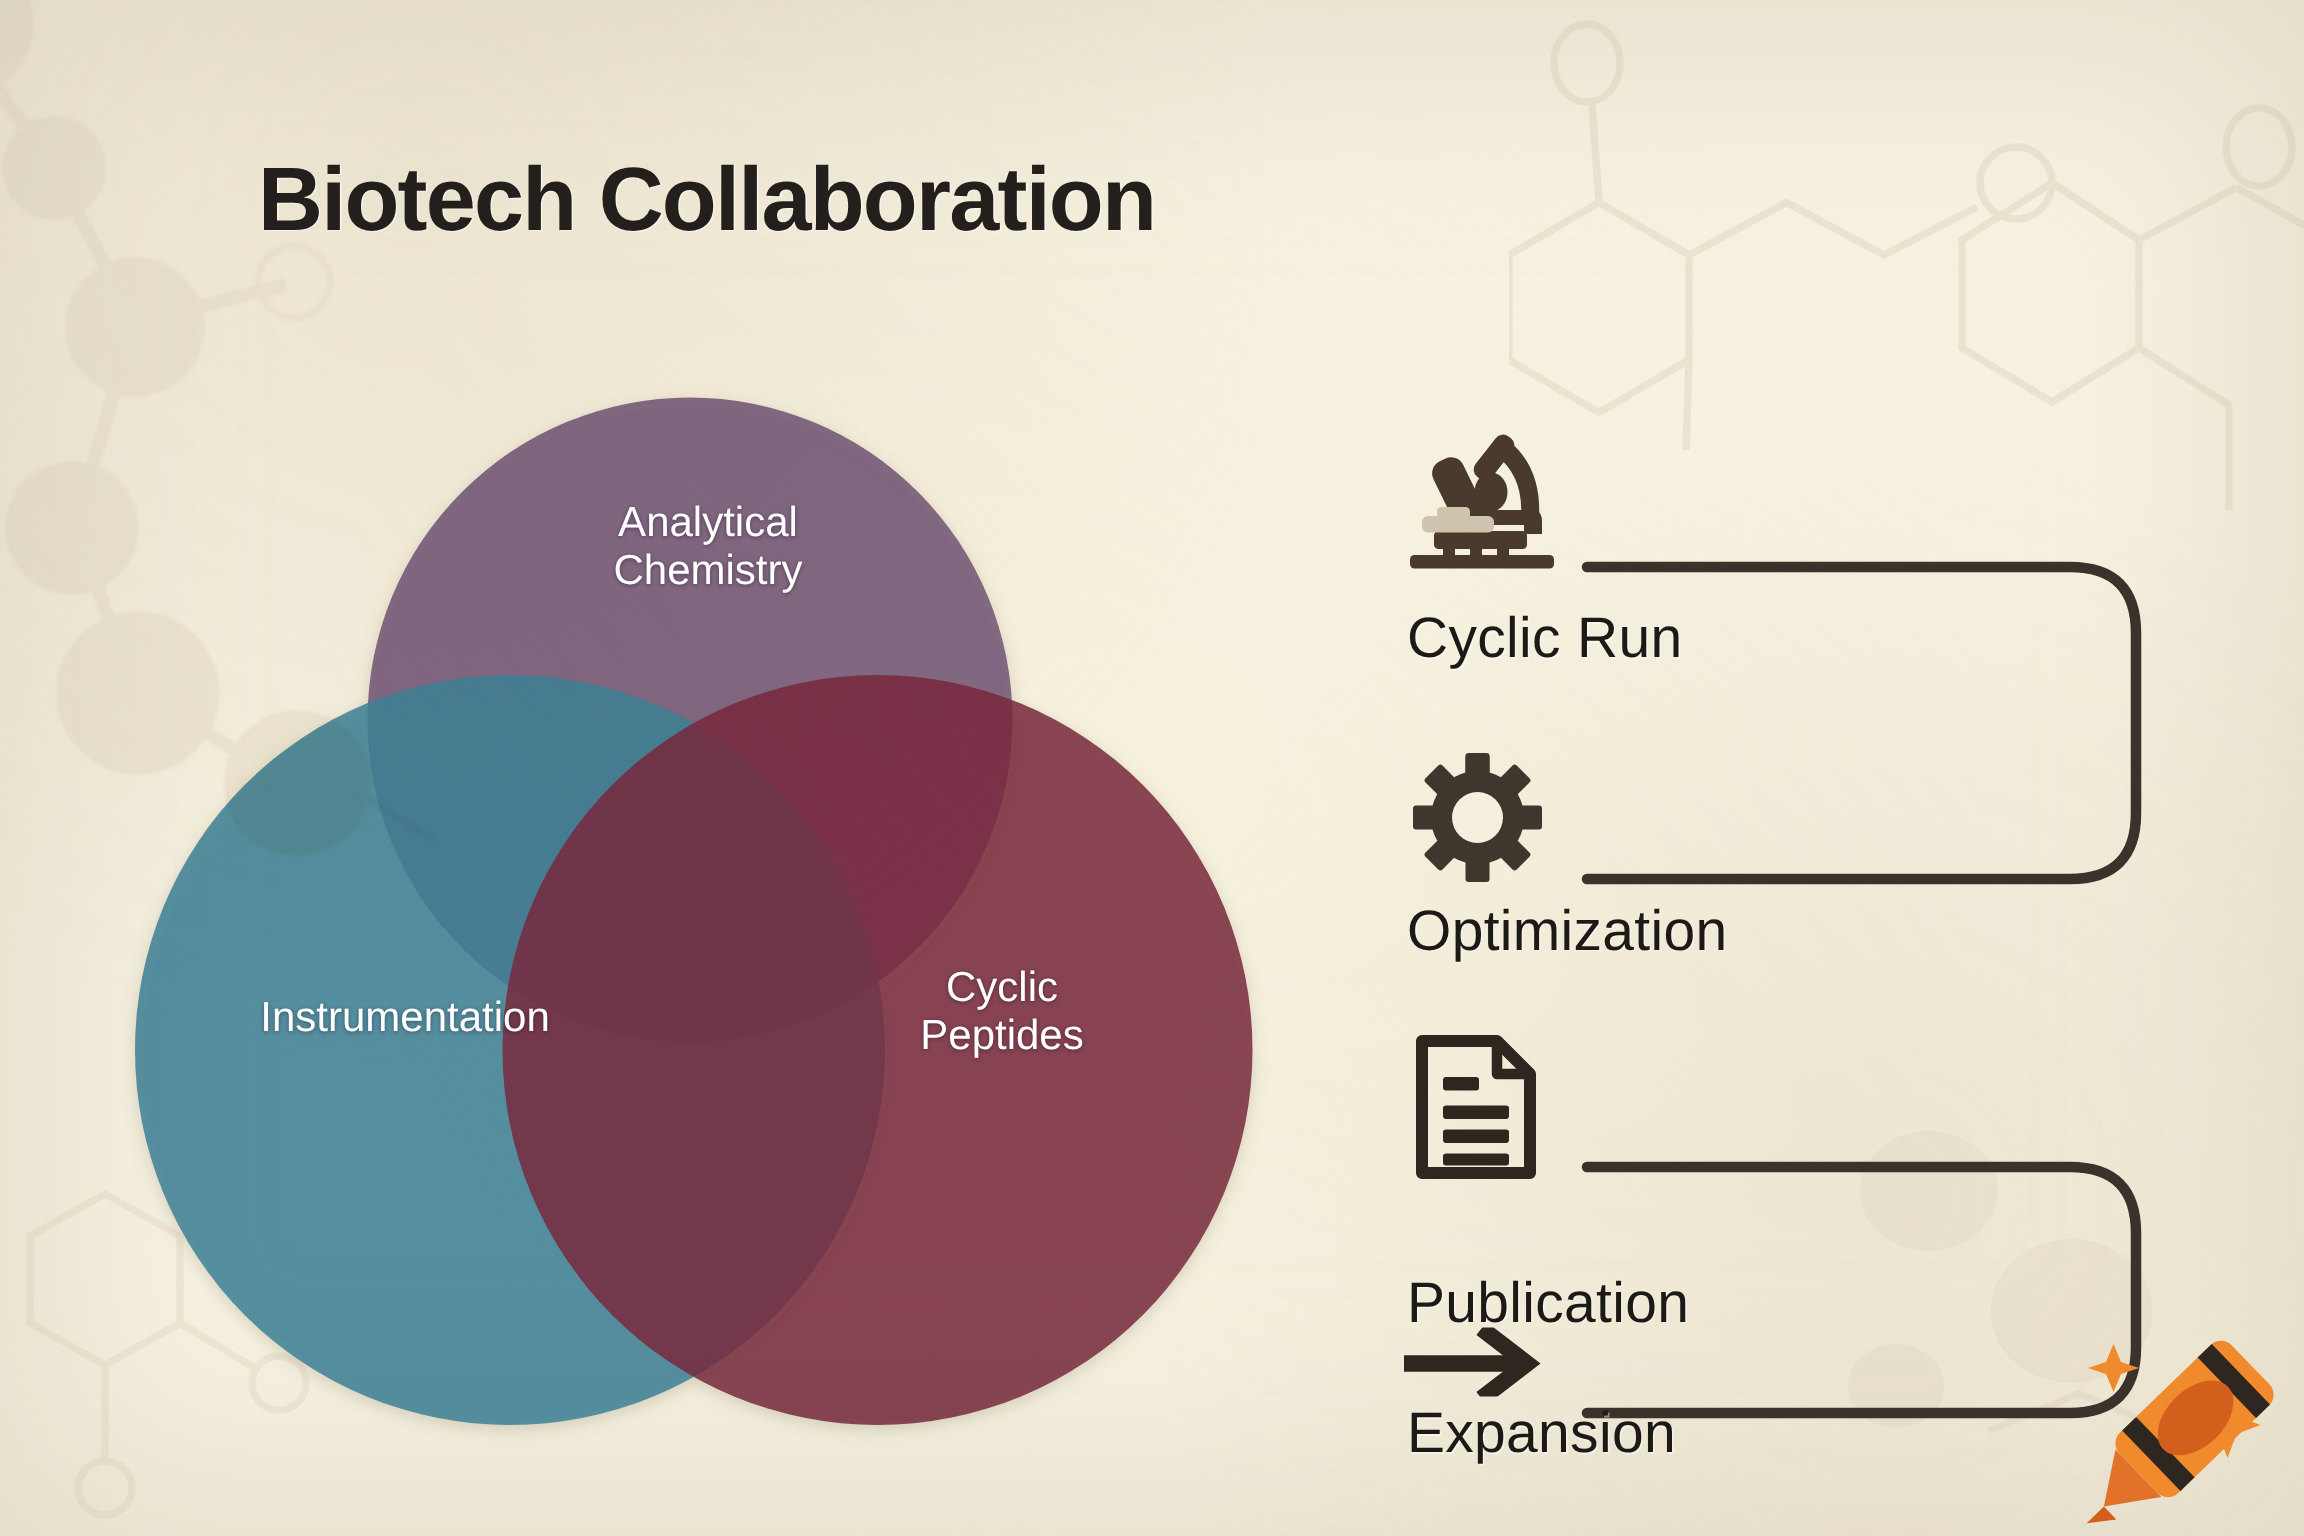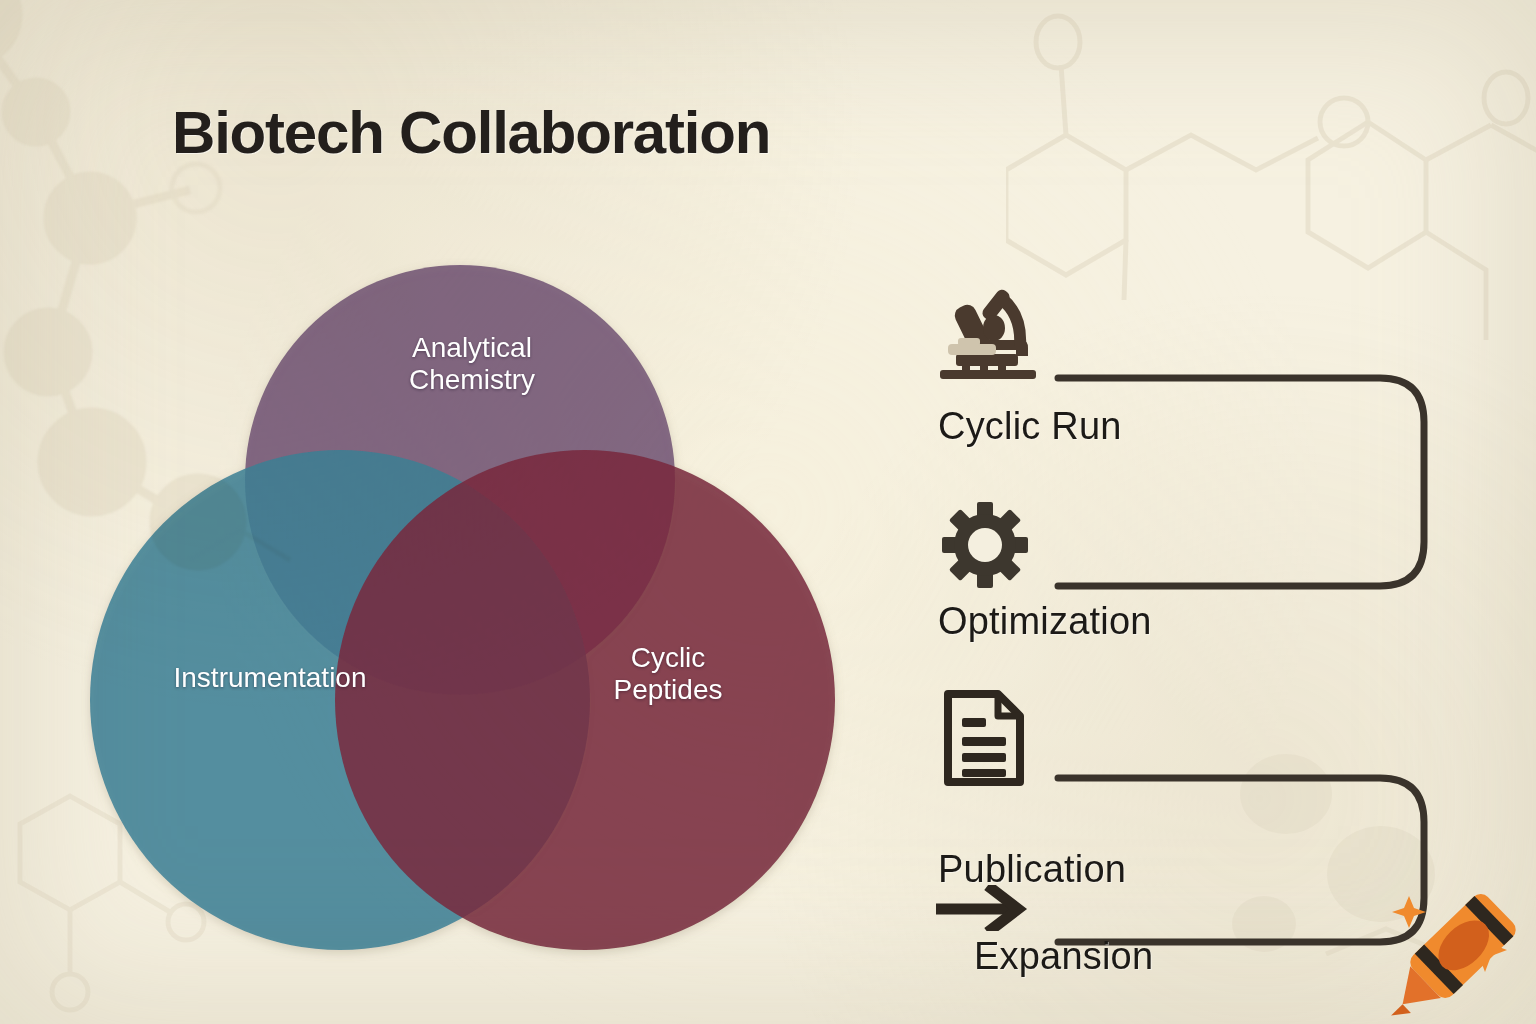--- a/index.html
+++ b/index.html
@@ -95,21 +95,21 @@
     color: #1c1a17;
     font-size: 38px;
     font-weight: 400;
     letter-spacing: .2px;
     text-shadow: 1px 1px 0 rgba(255,255,255,.45);
     white-space: nowrap;
   }
   .lab-pilot  { left: 38px; top: 145px; }
   .lab-opt    { left: 38px; top: 340px; }
   .lab-pub    { left: 38px; top: 540px; margin-top: 48px; }
-  .lab-exp    { left: 38px; top: 675px; margin-left: 36px; }
+  .lab-exp    { left: 38px; top: 675px; }
 
   .icon-box { position: absolute; }
   .ic-micro { left: 36px;  top: 18px;  width: 104px; height: 104px; }
   .ic-gear  { left: 40px;  top: 240px; width: 90px;  height: 90px; }
   .ic-doc   { left: 42px;  top: 430px; width: 84px;  height: 96px; }
   .ic-arrow { left: 36px;  top: 625px; width: 96px;  height: 46px; }
 
   .crayon {
     position: absolute;
     left: 1385px;

